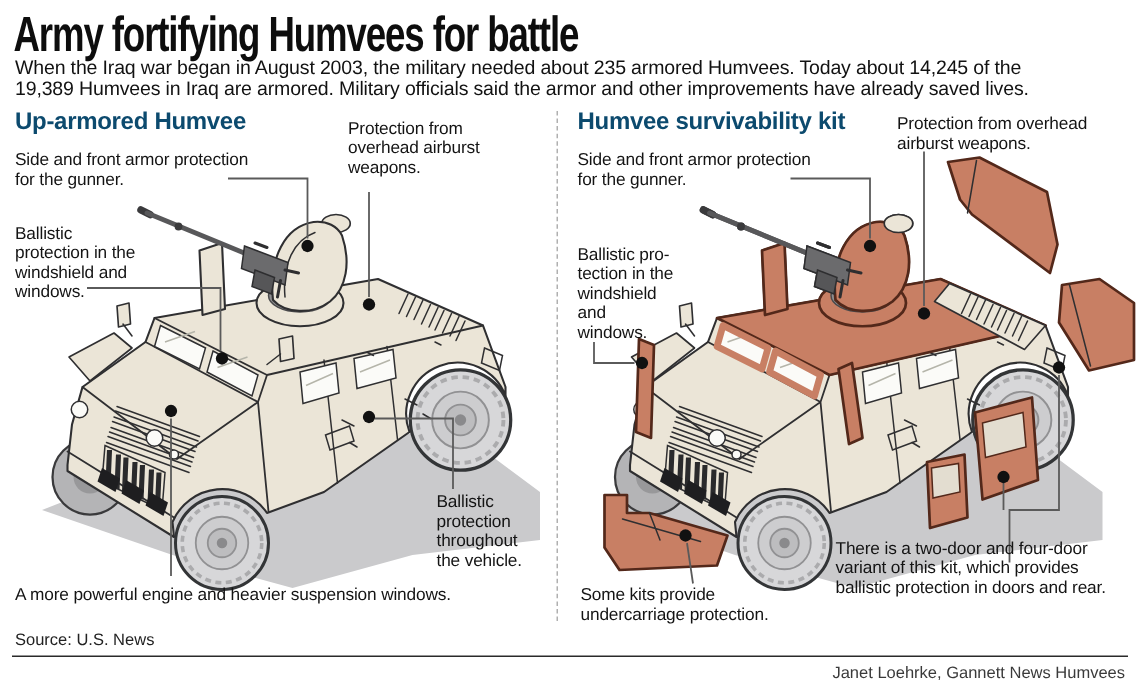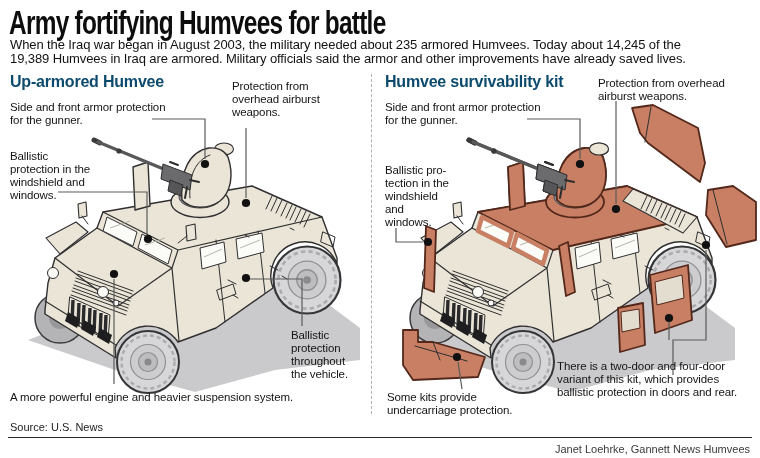--- a/index.html
+++ b/index.html
@@ -203,21 +203,21 @@
 overhead airburst
 weapons.</div>
 <div class="abs callout" style="left:10px;top:150px">Ballistic
 protection in the
 windshield and
 windows.</div>
 <div class="abs callout" style="left:291px;top:329px">Ballistic
 protection
 throughout
 the vehicle.</div>
-<div class="abs callout" style="left:10px;top:391px">A more powerful engine and heavier suspension system.</div>
+<div class="abs callout" style="left:10px;top:391px">A more powerful engine and heavier suspension windows.</div>
 
 <div class="abs panel-title" style="left:385px;top:73px">Humvee survivability kit</div>
 <div class="abs callout" style="left:385px;top:101px">Side and front armor protection
 for the gunner.</div>
 <div class="abs callout" style="left:598px;top:77px">Protection from overhead
 airburst weapons.</div>
 <div class="abs callout" style="left:385px;top:164px">Ballistic pro-
 tection in the
 windshield
 and

